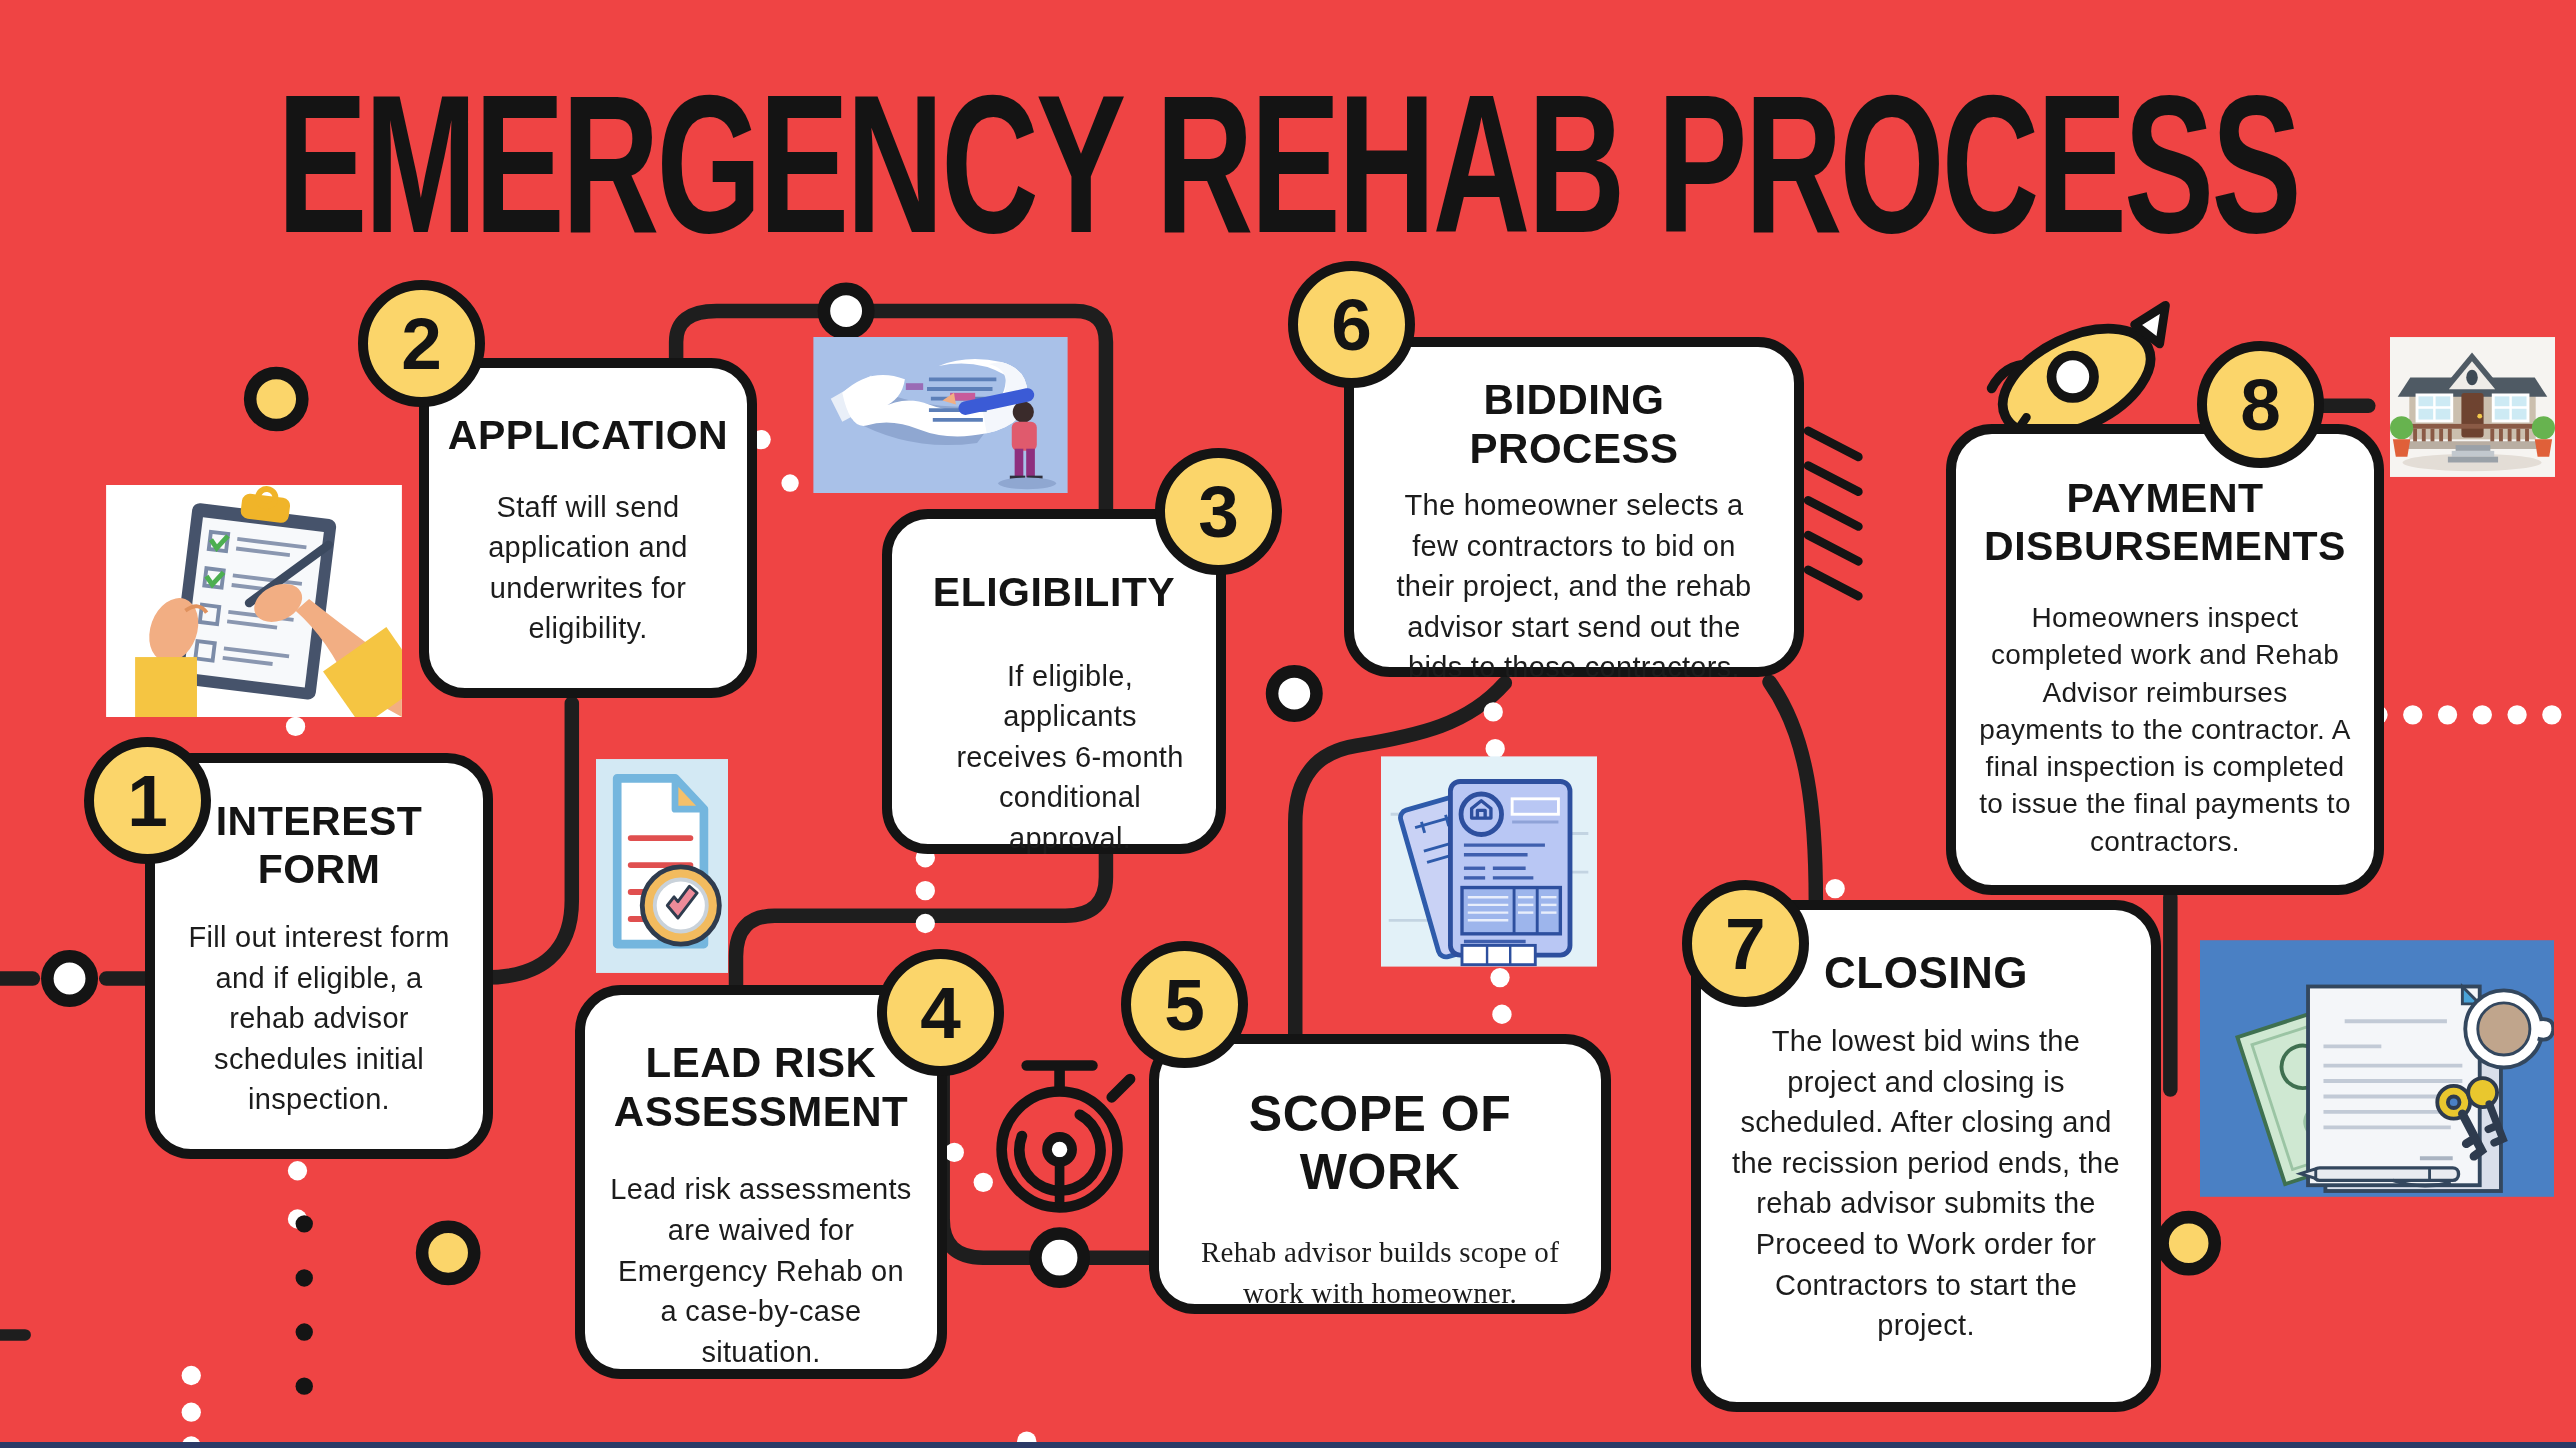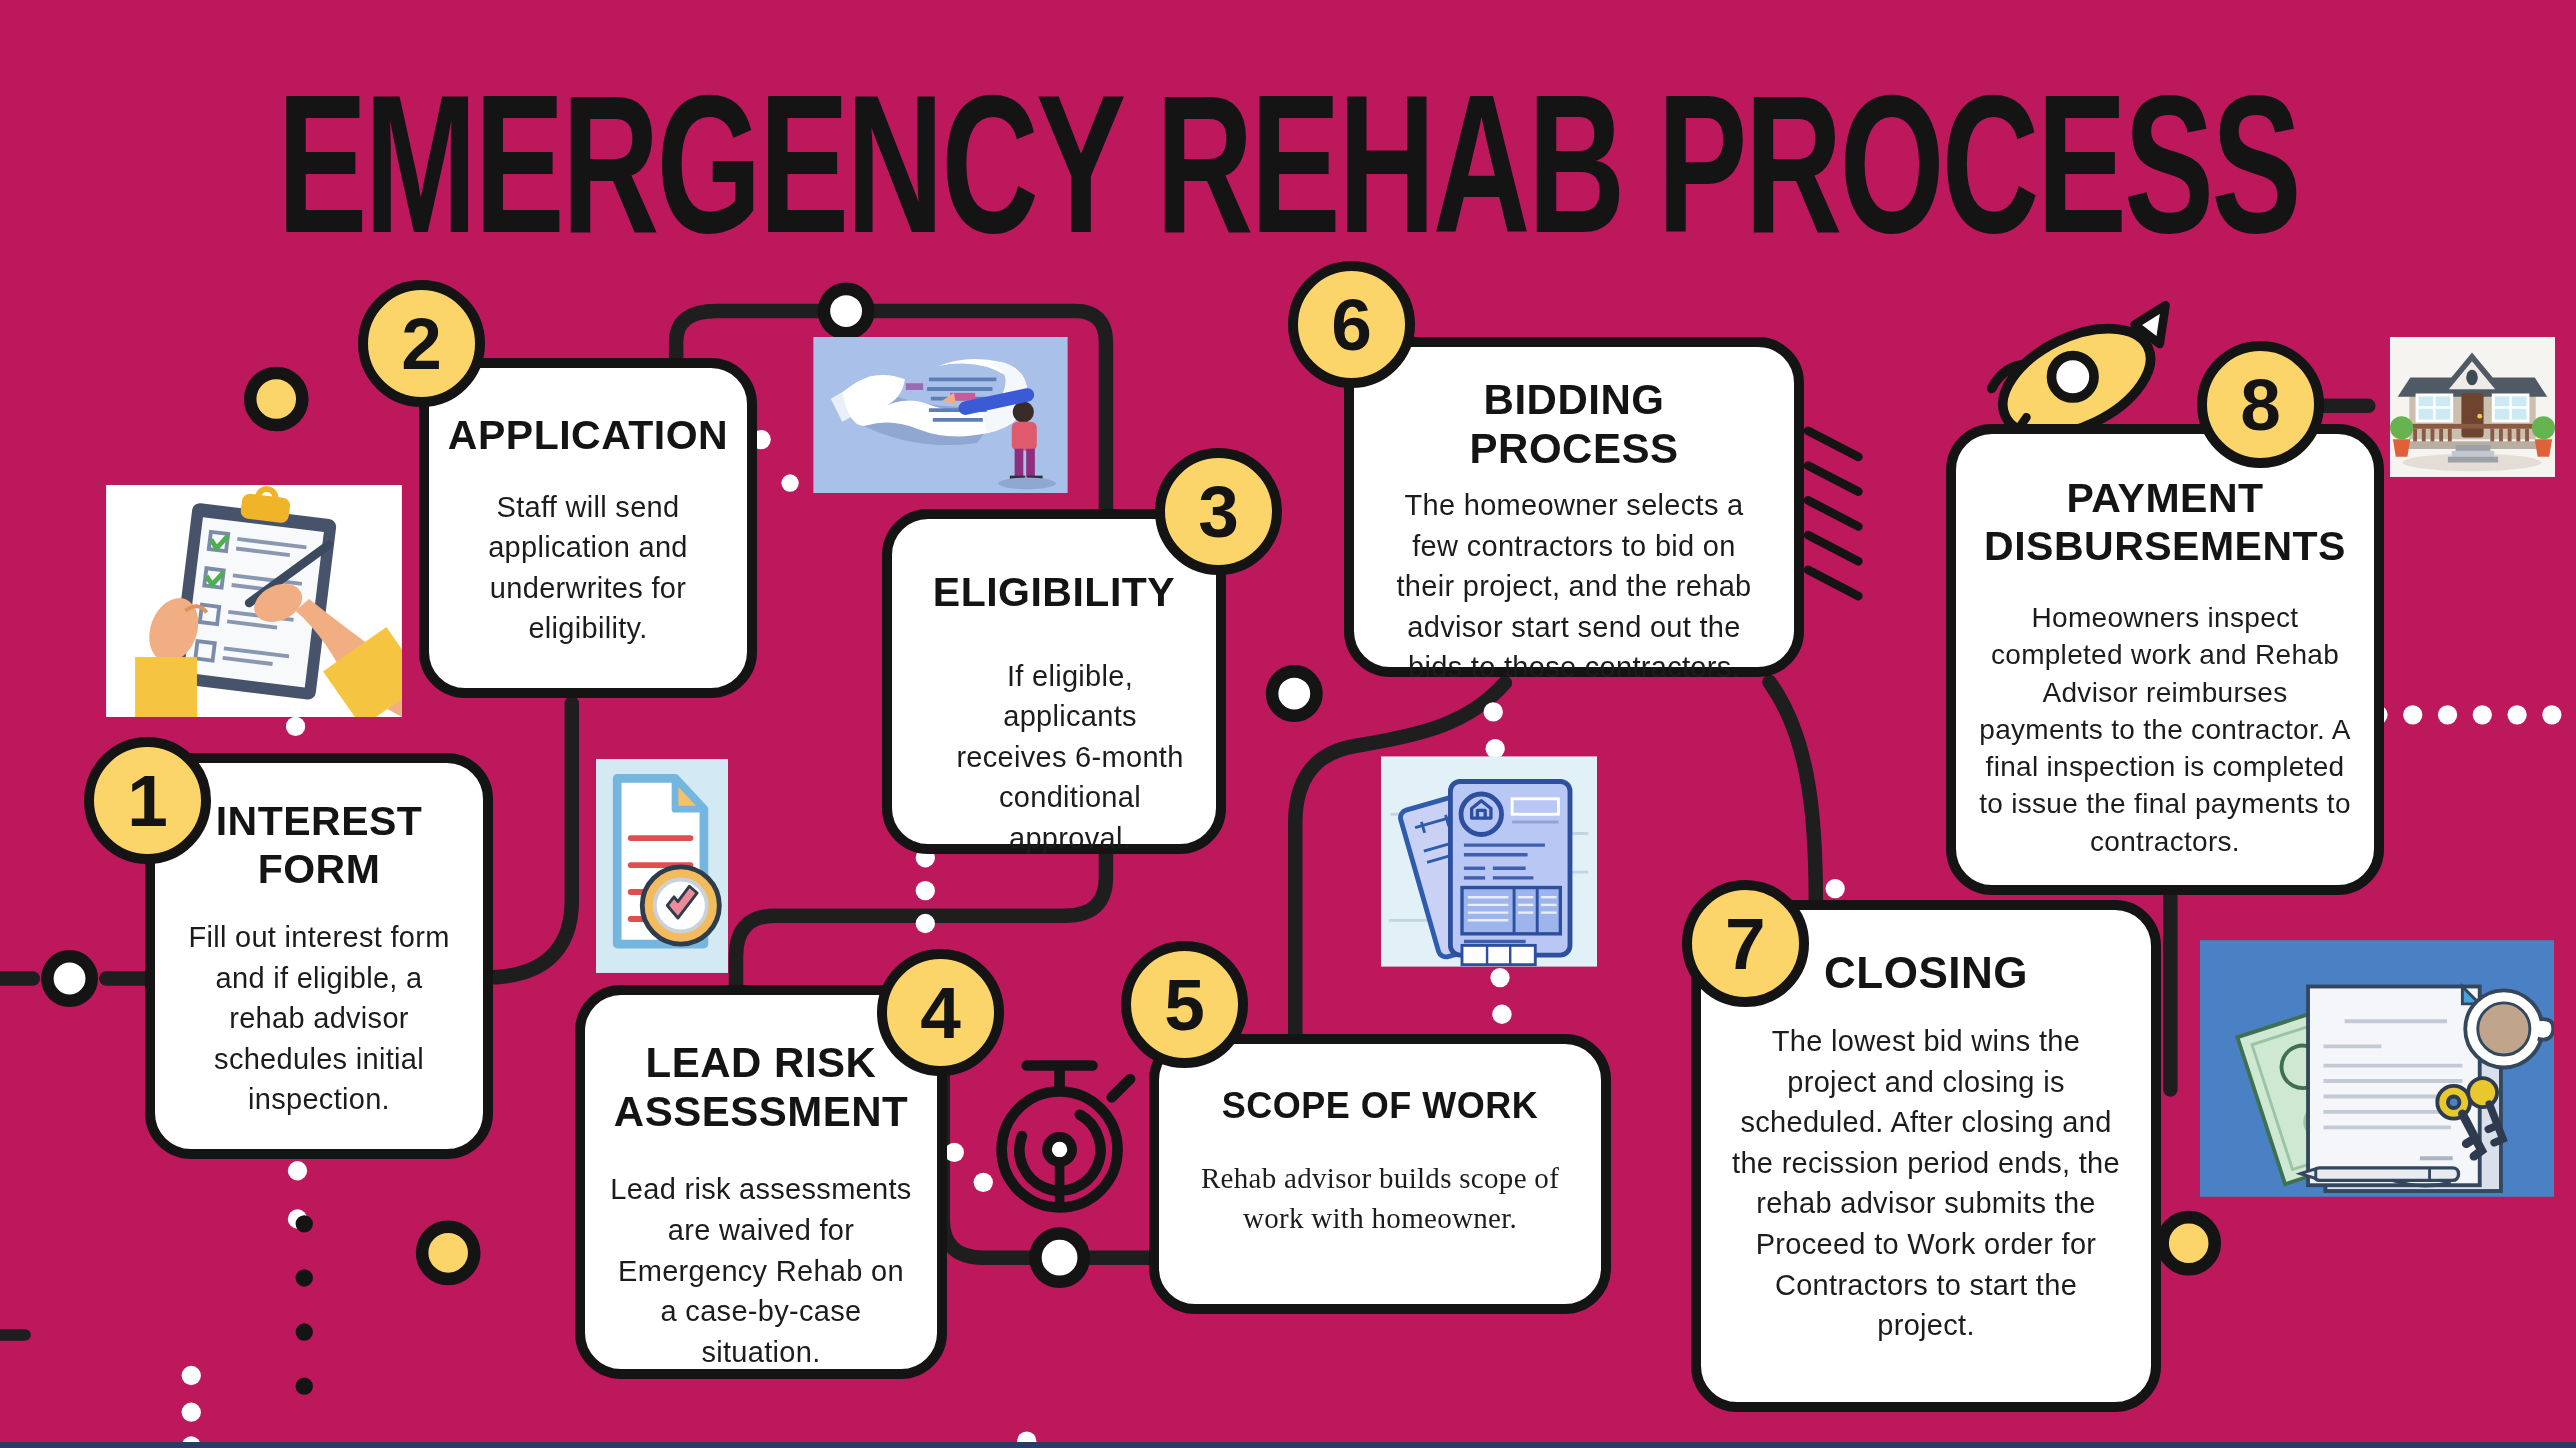--- a/index.html
+++ b/index.html
@@ -1,17 +1,17 @@
 <!DOCTYPE html>
 <html><head>
 <meta charset="utf-8">
 <style>
   html,body { margin:0; padding:0; }
   body { width:2576px; height:1449px; overflow:hidden; font-family:"Liberation Sans", sans-serif; }
-  .canvas { position:relative; width:2576px; height:1449px; background:#be185d; overflow:hidden; }
+  .canvas { position:relative; width:2576px; height:1449px; background:#ef4444; overflow:hidden; }
   .connectors { position:absolute; left:0; top:0; z-index:1; }
   .title-wrap { position:absolute; top:50px; left:0; width:2576px; display:flex; justify-content:center; z-index:2; }
   .title-wrap h1 { margin:0; font-size:193px; font-weight:bold; color:#141414; white-space:nowrap;
                    letter-spacing:-3.9px; transform:scale(0.70,1.02); transform-origin:center top; }
   .box { position:absolute; background:#ffffff; border:10.6px solid #141414; border-radius:46px;
          box-sizing:border-box; z-index:2; display:flex; flex-direction:column; align-items:center;
          text-align:center; color:#141414; }
   .box h2 { margin:0; font-weight:bold; font-size:41px; line-height:1.16; letter-spacing:0.5px; }
   .box p { margin:0; font-size:29px; line-height:1.40; letter-spacing:0.3px; color:#1c1c1c; }
   .num { position:absolute; width:127px; height:127px; box-sizing:border-box; background:#FBD56A;
@@ -140,21 +140,21 @@
   </div>
 
   <div class="box" style="left:575px; top:985px; width:372px; height:394px; padding:44px 21px;">
     <div class="num" style="left:292px; top:-46px;">4</div>
     <h2 style="font-size:42px;">LEAD RISK ASSESSMENT</h2>
     <p style="margin-top:33px;">Lead risk assessments are waived for Emergency Rehab on a case-by-case situation.</p>
   </div>
 
   <div class="box" style="left:1149px; top:1034px; width:462px; height:280px; padding:41px 29px;">
     <div class="num" style="left:-38px; top:-103px;">5</div>
-    <h2 style="font-size:36px;">SCOPE OF WORK</h2>
+    <h2 style="font-size:50px;">SCOPE OF WORK</h2>
     <p style="margin-top:31px;font-family:Liberation Serif, serif;">Rehab advisor builds scope of work with homeowner.</p>
   </div>
 
   <div class="box" style="left:1344px; top:337px; width:460px; height:340px; padding:29px 29px;">
     <div class="num" style="left:-66px; top:-86px;">6</div>
     <h2 style="font-size:42px;">BIDDING PROCESS</h2>
     <p style="margin-top:11.6px;">The homeowner selects a few contractors to bid on their project, and the rehab advisor start send out the bids to those contractors.</p>
   </div>
 
   <div class="box" style="left:1691px; top:900px; width:470px; height:512px; padding:37px 31px;">

